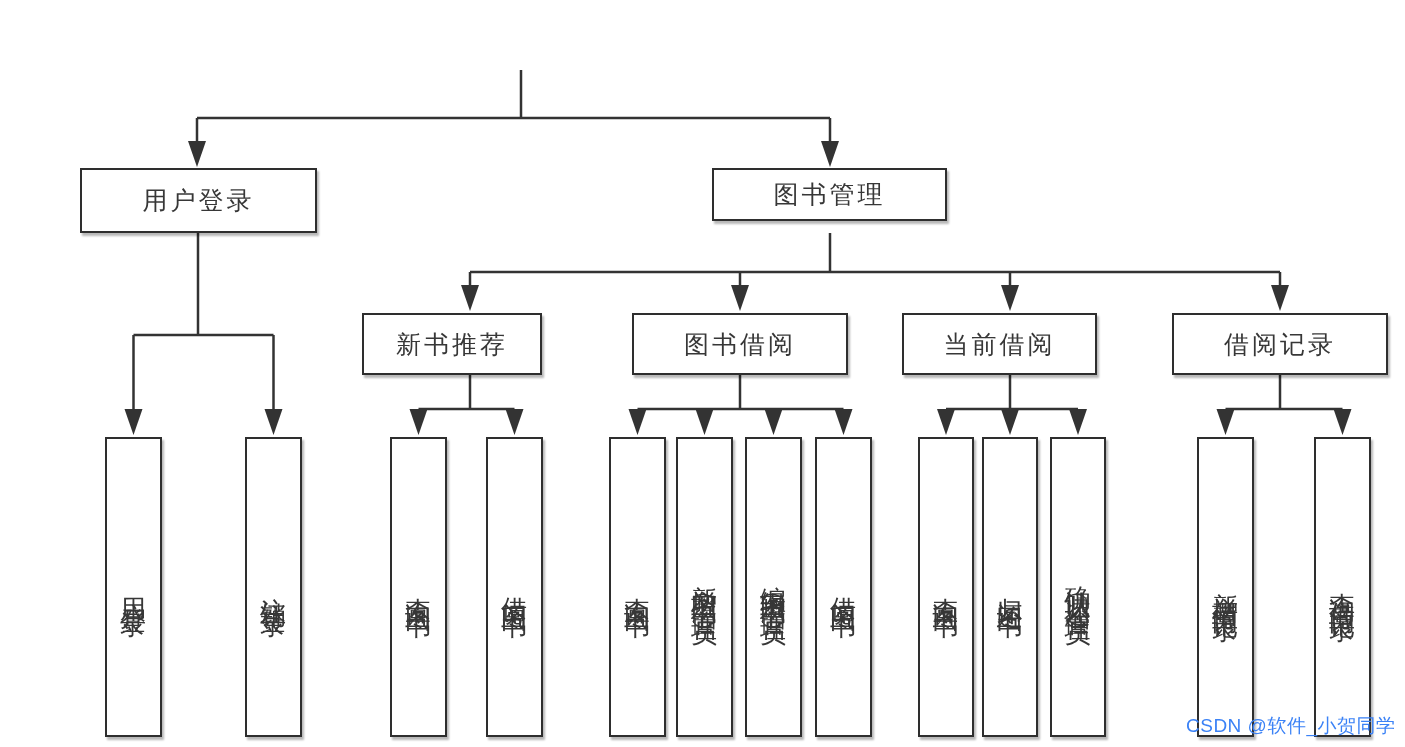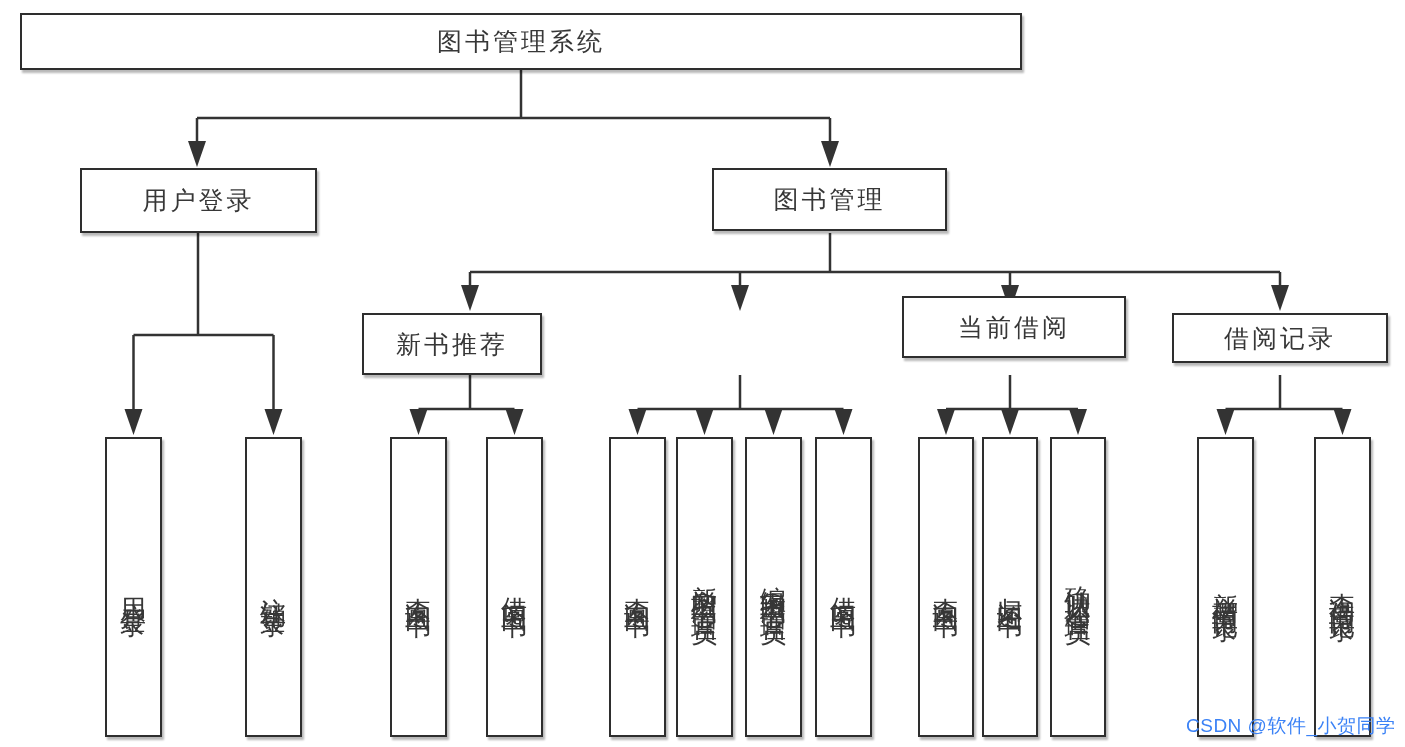--- a/index.html
+++ b/index.html
@@ -81,38 +81,38 @@
       <polygon points="764.5,409 782.5,409 773.5,435"></polygon>
       <polygon points="834.5,409 852.5,409 843.5,435"></polygon>
       <polygon points="937,409 955,409 946,435"></polygon>
       <polygon points="1001,409 1019,409 1010,435"></polygon>
       <polygon points="1069,409 1087,409 1078,435"></polygon>
       <polygon points="1216.5,409 1234.5,409 1225.5,435"></polygon>
       <polygon points="1333.5,409 1351.5,409 1342.5,435"></polygon>
     </g>
   </svg>
 
-  <div class="node h" style="left:20px;top:13px;width:1002px;height:57px">
-    <span>图书管理系统</span>
-  </div>
 
   <div class="node h" style="left:80px;top:168px;width:237px;height:65px">
     <span>用户登录</span>
   </div>
-  <div class="node h" style="left:712px;top:168px;width:235px;height:63px">
+  <div class="node h" style="left:712px;top:168px;width:235px;height:53px">
     <span>图书管理</span>
   </div>
 
   <div class="node h" style="left:362px;top:313px;width:180px;height:62px">
     <span>新书推荐</span>
   </div>
-  <div class="node h" style="left:902px;top:296px;width:224px;height:62px">
+  <div class="node h" style="left:632px;top:313px;width:216px;height:62px">
+    <span>图书借阅</span>
+  </div>
+  <div class="node h" style="left:902px;top:313px;width:195px;height:62px">
     <span>当前借阅</span>
   </div>
-  <div class="node h" style="left:1172px;top:313px;width:216px;height:50px">
+  <div class="node h" style="left:1172px;top:313px;width:216px;height:62px">
     <span>借阅记录</span>
   </div>
 
   <div class="node v" style="left:105px;top:437px;width:57px;height:300px">
     <span>用户登录</span>
   </div>
   <div class="node v" style="left:245px;top:437px;width:57px;height:300px">
     <span>注销登录</span>
   </div>
 

